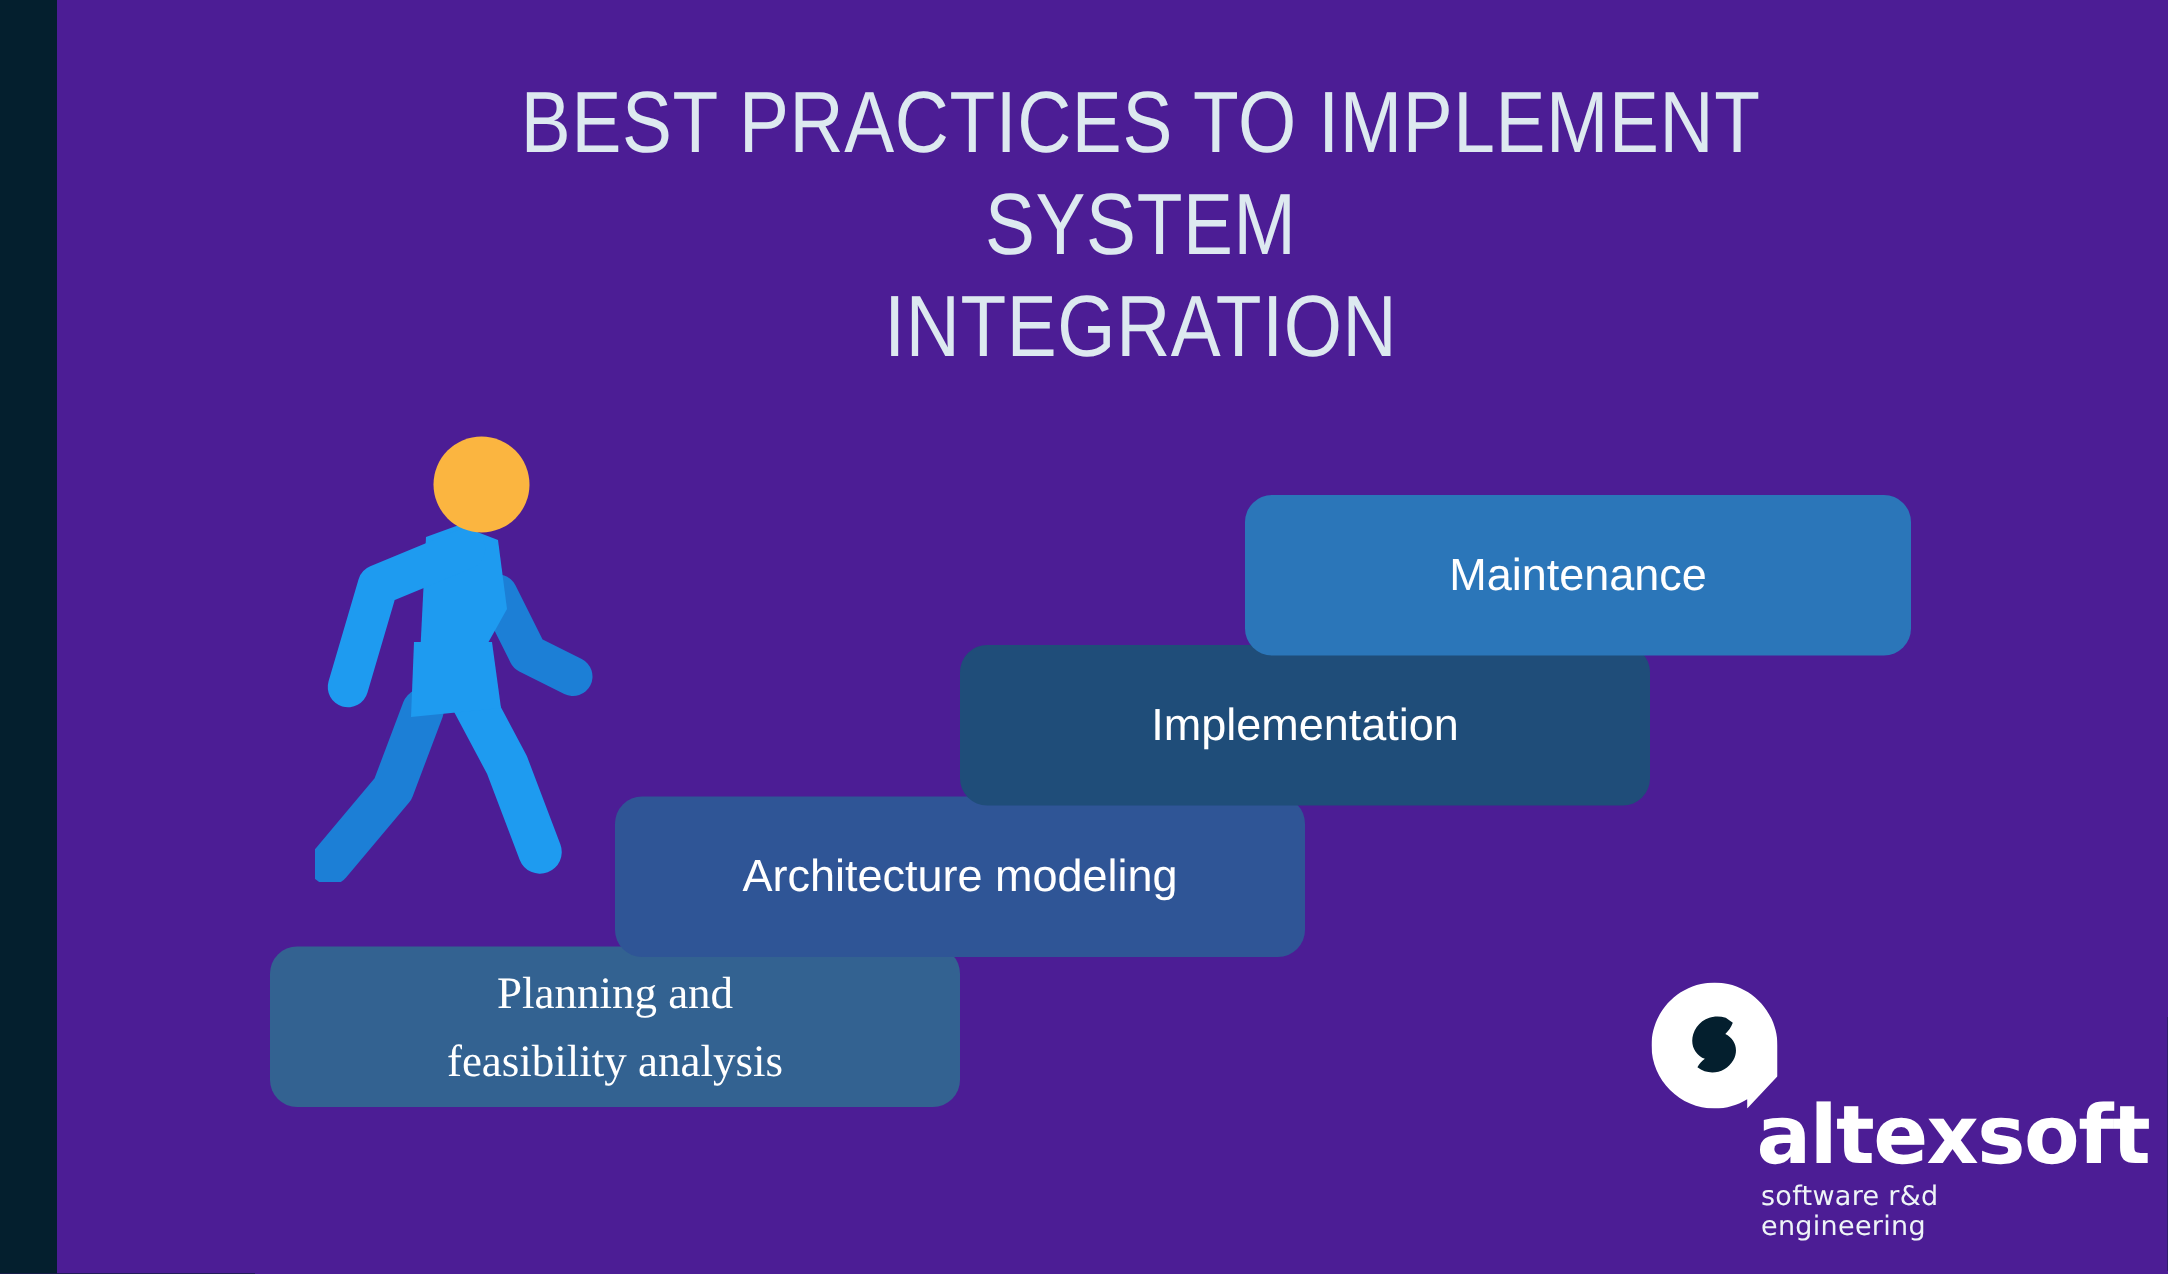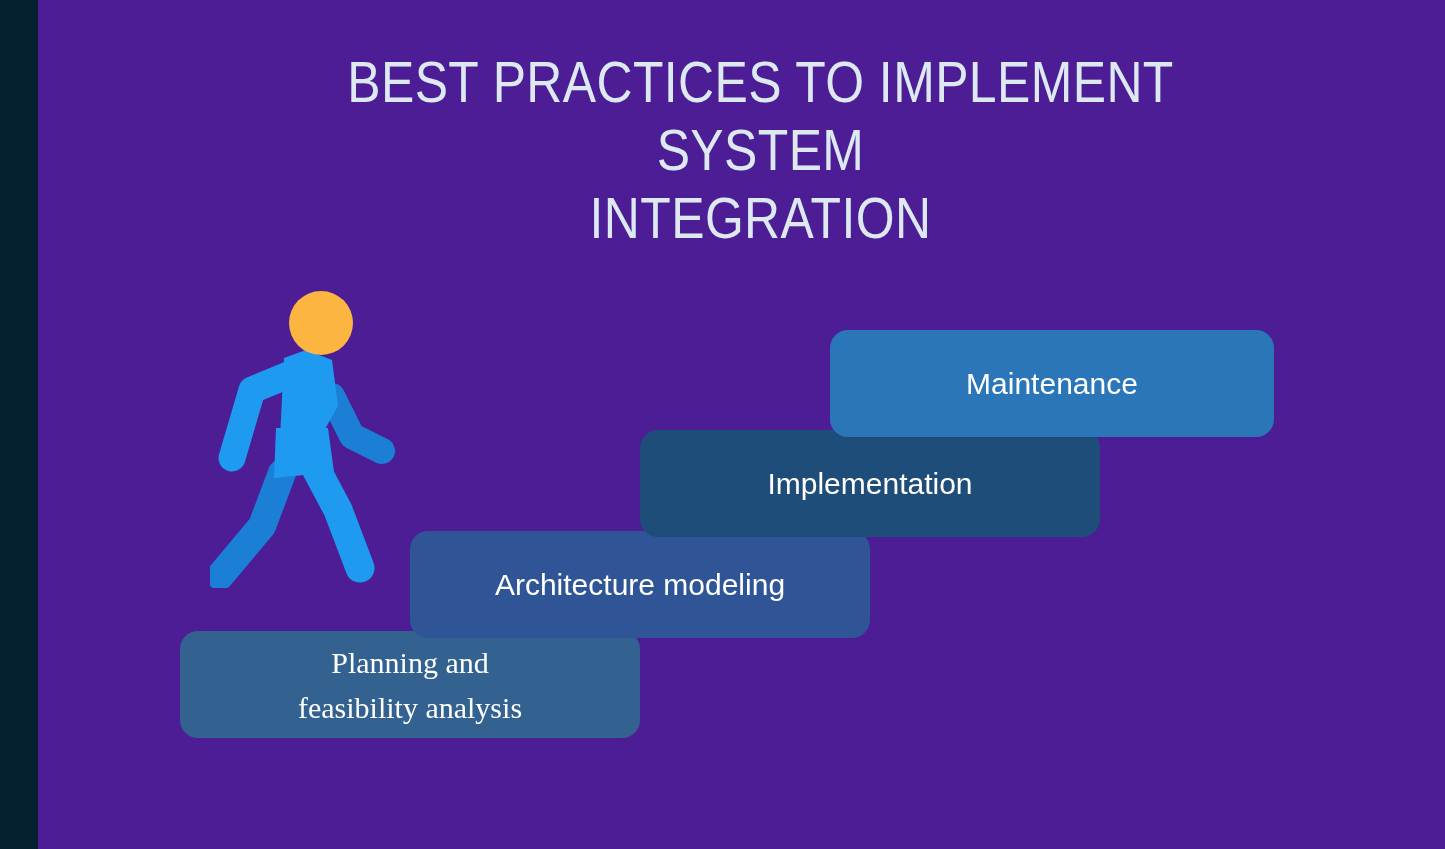--- a/index.html
+++ b/index.html
@@ -161,14 +161,27 @@
   </div>
 
   <div class="step step-implementation" style="background:#1f4d79;">
     <span>Implementation</span>
   </div>
 
   <div class="step step-maintenance" style="background:#2b76b9;">
     <span>Maintenance</span>
   </div>
 
+  <div class="logo">
+    <div class="logo-mark">
+      <svg viewBox="0 0 84 84" width="84" height="84" xmlns="http://www.w3.org/2000/svg">
+        <path d="M42 0 C19 0 0 18.8 0 42 C0 65.2 19 84 42 84 C50 84 57.5 81.7 63.8 77.8
+                 L63.8 84 L84 62.5 L84 42 C84 18.8 65 0 42 0 Z" fill="#ffffff"></path>
+        <path d="M49.5 23.5 C40 20.5 30.5 25.5 27.8 34.5 C25.6 41.8 29.2 48.4 35.6 50.9
+                 C33.6 52.3 31.8 54.2 30.6 56.5 C38.6 62.7 49.8 60.2 54.6 51.6
+                 C58.4 44.8 55.6 37.4 49.2 34.4 C51.3 32.4 53.1 29.9 54.2 26.9 Z" fill="#041f2e"></path>
+      </svg>
+    </div>
+    <div class="logo-word">altexsoft</div>
+    <div class="logo-tag">software r&amp;d engineering</div>
+  </div>
 
 </div>
 
 </body></html>

